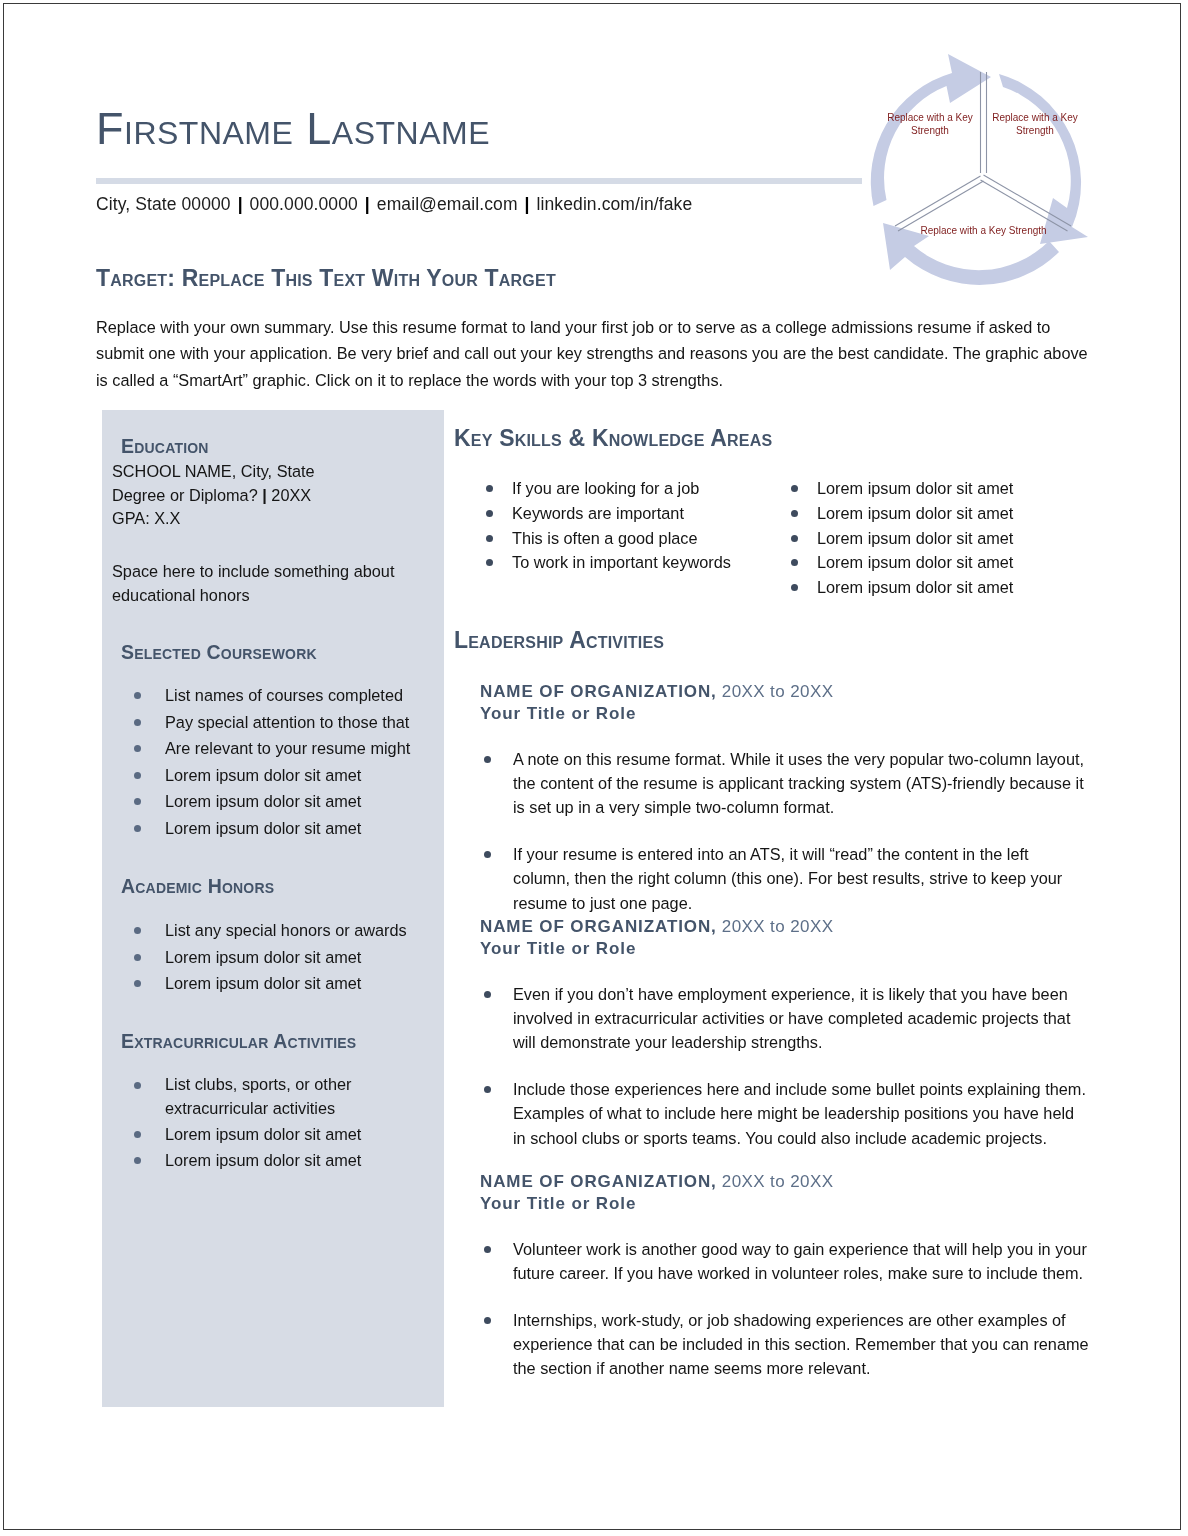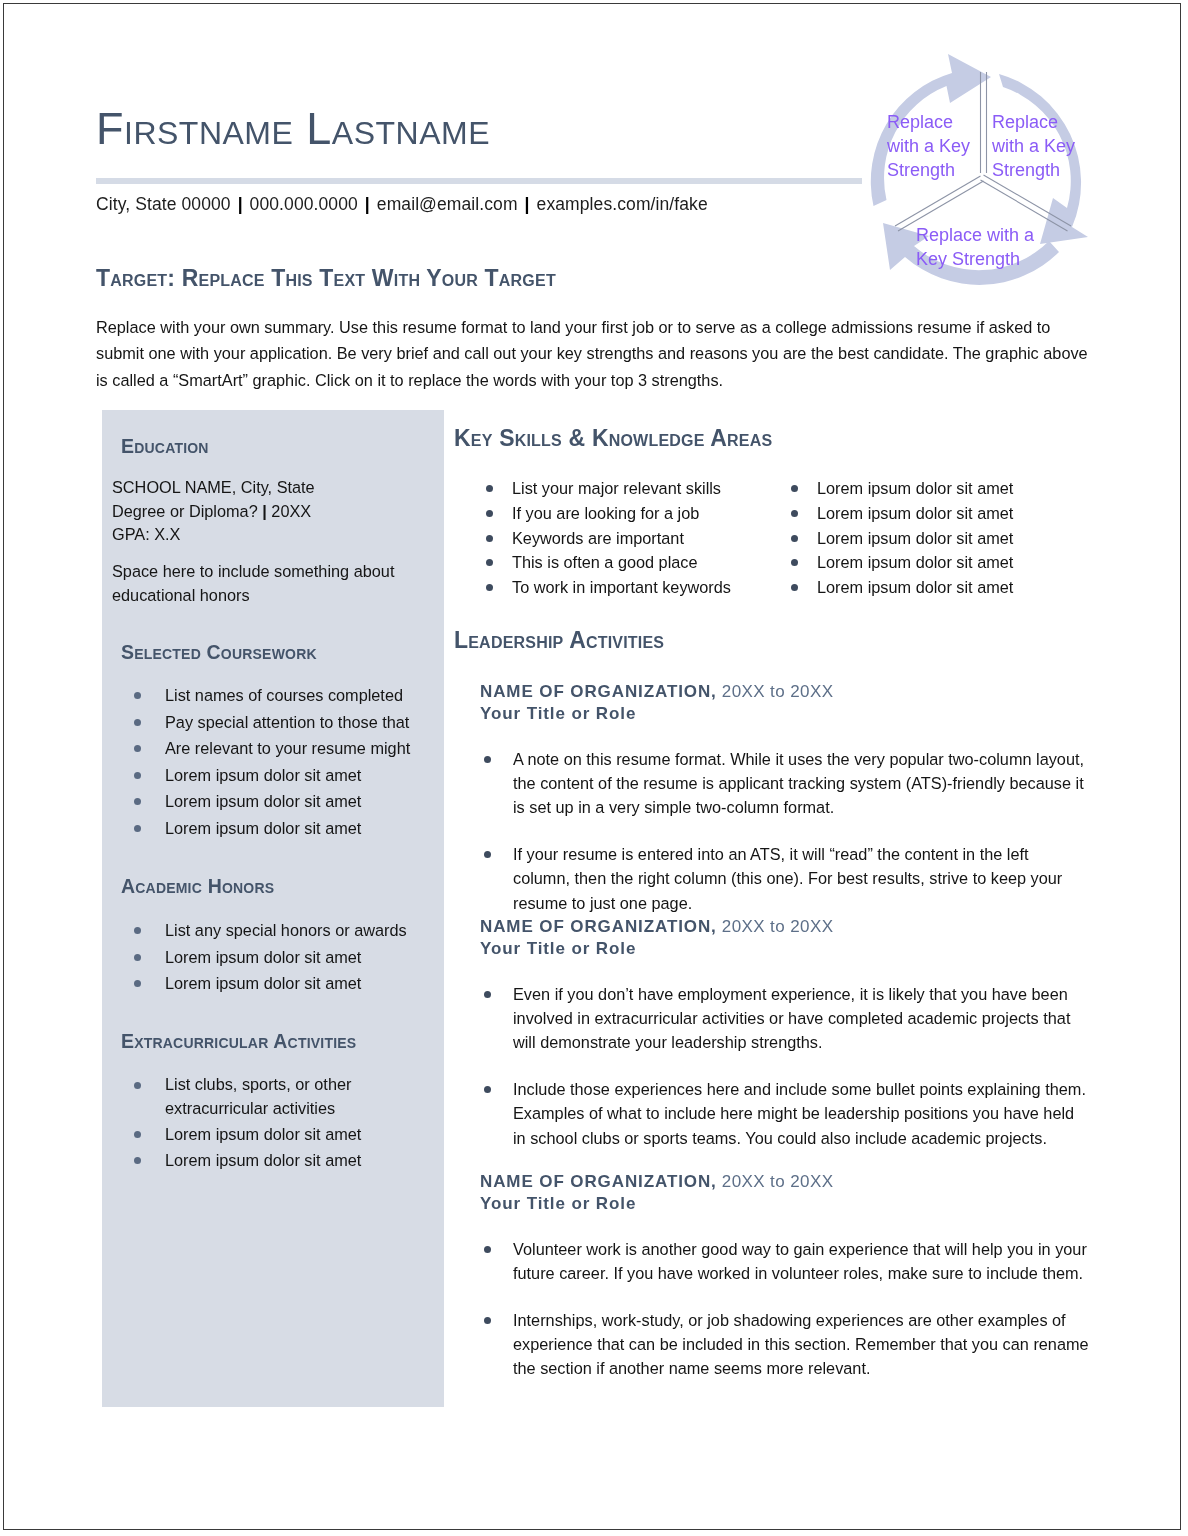--- a/index.html
+++ b/index.html
@@ -65,23 +65,24 @@
   .smartart {
     position: absolute;
     left: 855px;
     top: 42px;
     width: 250px;
     height: 255px;
   }
   .smartart svg { display: block; }
   .sa-label {
     position: absolute;
-    font-size: 18px;
+    text-align: center;
+    font-size: 10px;
     line-height: 1.32;
-    color: #8b5cf6;
+    color: #7f1d1d;
     font-family: "Liberation Sans", sans-serif;
   }
   .sa-label.one  { left: 28px;  top: 65px;  width: 86px; }
   .sa-label.two  { left: 133px; top: 65px;  width: 86px; }
   .sa-label.three{ left: 57px;  top: 178px; width: 135px; }
 
   
   .target-head {
     position: absolute;
     left: 92px;
@@ -237,21 +238,21 @@
 
   <div class="hdr-name">Firstname Lastname</div>
   <div class="hdr-rule"></div>
   <div class="hdr-contact">
     <span>City, State 00000</span>
     <span class="sep">|</span>
     <span>000.000.0000</span>
     <span class="sep">|</span>
     <span>email@email.com</span>
     <span class="sep">|</span>
-    <span>examples.com/in/fake</span>
+    <span>linkedin.com/in/fake</span>
   </div>
 
   <div class="smartart">
     <svg width="250" height="255" viewBox="0 0 250 255">
 
       <g fill="#c5cce4">
 
         <path d="M 14.5 160
                  A 113 113 0 0 1 93 27
                  L 89 8
@@ -296,21 +297,21 @@
 
   <div class="target-head">Target: Replace This Text With Your Target</div>
   <div class="summary">Replace with your own summary. Use this resume format to land your first job or to serve as a college admissions resume if asked to submit one with your application. Be very brief and call out your key strengths and reasons you are the best candidate. The graphic above is called a “SmartArt” graphic. Click on it to replace the words with your top 3 strengths.</div>
 
   <div class="sidebar">
 
     <div class="sb-block" style="top:16px;">
       <div class="sb-head">Education</div>
     </div>
 
-    <div class="sb-block sb-text" style="top:66px;">
+    <div class="sb-block sb-text" style="top:50px;">
       <div>SCHOOL NAME, City, State</div>
       <div>
         <span>Degree or Diploma? </span><span class="bold">|</span><span> 20XX</span>
       </div>
       <div>GPA: X.X</div>
     </div>
 
     <div class="sb-block sb-text" style="top:150px; width:322px;">Space here to include something about educational honors</div>
 
     <div class="sb-block" style="top:222px;">
@@ -346,21 +347,20 @@
       <li>Lorem ipsum dolor sit amet</li>
     </ul>
 
   </div>
 
   <div class="rc-block" style="left:450px; top:421px;">
     <div class="main-head">Key Skills &amp; Knowledge Areas</div>
   </div>
 
   <ul class="skills rc-block" style="left:450px; top:472px; width:330px;">
-    <li>List your major relevant skills</li>
     <li>If you are looking for a job</li>
     <li>Keywords are important</li>
     <li>This is often a good place</li>
     <li>To work in important keywords</li>
   </ul>
 
   <ul class="skills rc-block" style="left:755px; top:472px; width:330px;">
     <li>Lorem ipsum dolor sit amet</li>
     <li>Lorem ipsum dolor sit amet</li>
     <li>Lorem ipsum dolor sit amet</li>

